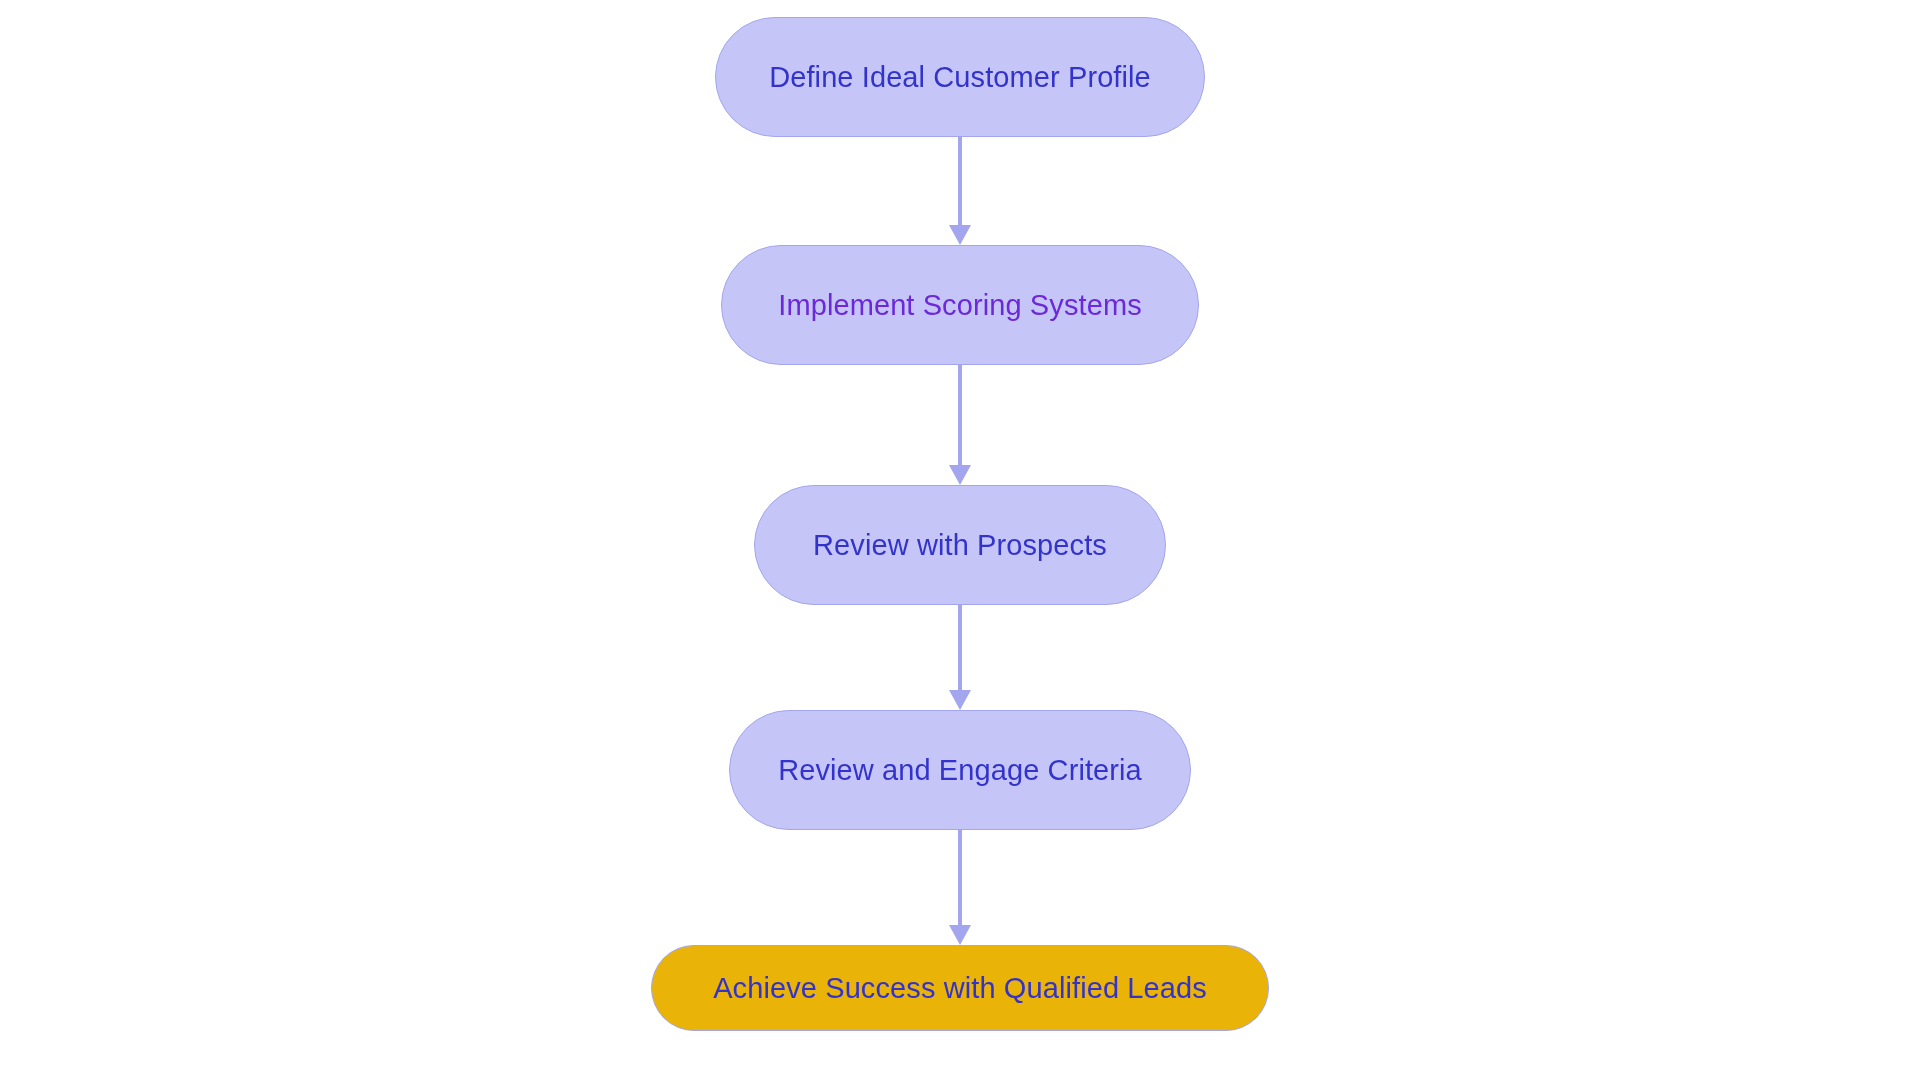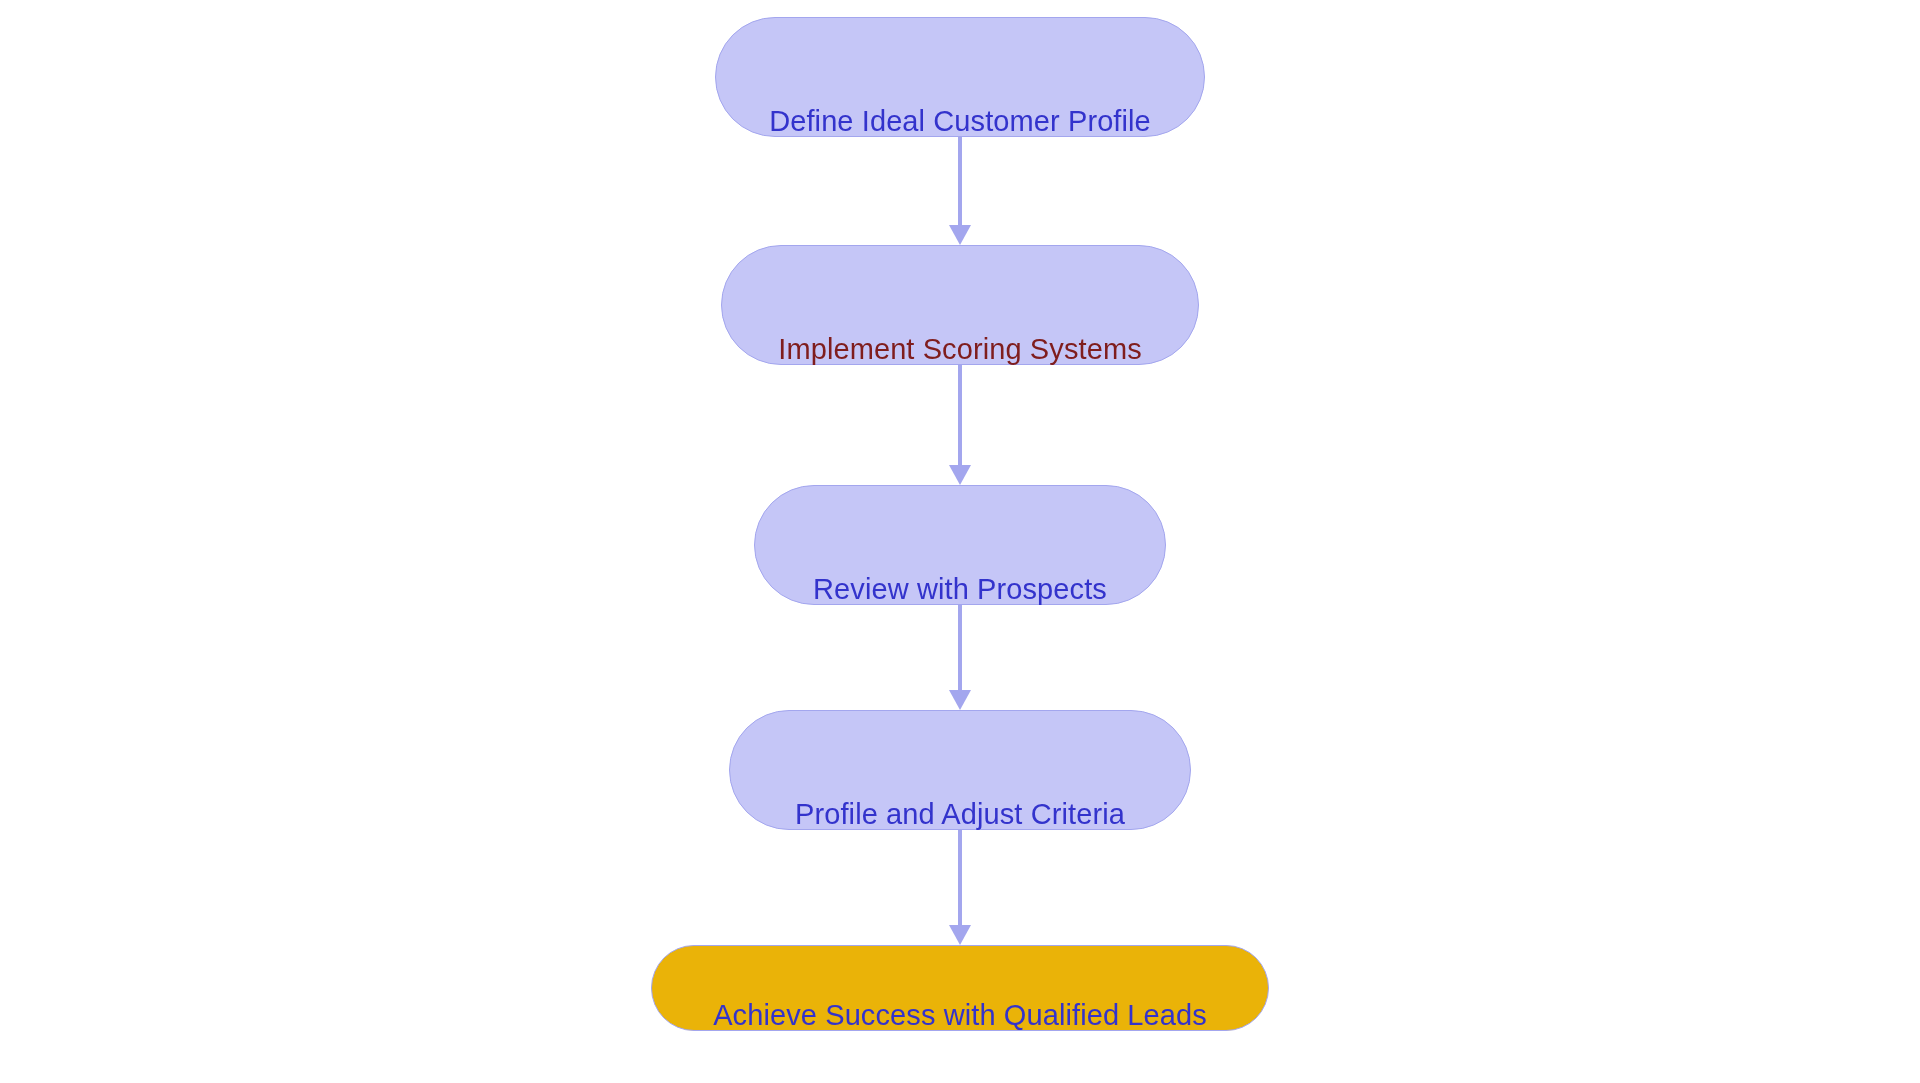--- a/index.html
+++ b/index.html
@@ -22,21 +22,21 @@
     background: #ffffff;
   }
 
   
   .node {
     position: absolute;
     left: 50%;
     transform: translateX(-50%);
     box-sizing: border-box;
     display: flex;
-    align-items: flex-end;
+    align-items: center;
     justify-content: center;
     background: #c5c6f7;
     border: 1.6px solid #a3a6ee;
     border-radius: 62px;
     -webkit-user-select: none;
     user-select: none;
   }
 
   .node-label {
     color: #3333cc;
@@ -83,39 +83,39 @@
   <div class="node" style="top: 17px; width: 490px; height: 120px; border-radius: 60px; background: rgb(197, 198, 247); border-color: rgb(163, 166, 238);">
     <span class="node-label" style="color: rgb(51, 51, 204);">Define Ideal Customer Profile</span>
   </div>
 
   <div class="connector" style="top: 137px; height: 108px;">
     <div class="connector-line" style="height: 88px; background: rgb(163, 166, 238);"></div>
     <div class="connector-head" style="border-top-color: rgb(163, 166, 238);"></div>
   </div>
 
   <div class="node" style="top: 245px; width: 478px; height: 120px; border-radius: 60px; background: rgb(197, 198, 247); border-color: rgb(163, 166, 238);">
-    <span class="node-label" style="color: #7f1d1d;">Implement Scoring Systems</span>
+    <span class="node-label" style="color: #6d28d9;">Implement Scoring Systems</span>
   </div>
 
   <div class="connector" style="top: 365px; height: 120px;">
     <div class="connector-line" style="height: 100px; background: rgb(163, 166, 238);"></div>
     <div class="connector-head" style="border-top-color: rgb(163, 166, 238);"></div>
   </div>
 
   <div class="node" style="top: 485px; width: 412px; height: 120px; border-radius: 60px; background: rgb(197, 198, 247); border-color: rgb(163, 166, 238);">
     <span class="node-label" style="color: rgb(51, 51, 204);">Review with Prospects</span>
   </div>
 
   <div class="connector" style="top: 605px; height: 105px;">
     <div class="connector-line" style="height: 85px; background: rgb(163, 166, 238);"></div>
     <div class="connector-head" style="border-top-color: rgb(163, 166, 238);"></div>
   </div>
 
   <div class="node" style="top: 710px; width: 462px; height: 120px; border-radius: 60px; background: rgb(197, 198, 247); border-color: rgb(163, 166, 238);">
-    <span class="node-label" style="color: rgb(51, 51, 204);">Profile and Adjust Criteria</span>
+    <span class="node-label" style="color: rgb(51, 51, 204);">Review and Engage Criteria</span>
   </div>
 
   <div class="connector" style="top: 830px; height: 115px;">
     <div class="connector-line" style="height: 95px; background: rgb(163, 166, 238);"></div>
     <div class="connector-head" style="border-top-color: rgb(163, 166, 238);"></div>
   </div>
 
   <div class="node" style="top: 945px; width: 618px; height: 86px; border-radius: 61px; background: #eab308; border-color: rgb(163, 166, 238);">
     <span class="node-label" style="color: rgb(51, 51, 204);">Achieve Success with Qualified Leads</span>
   </div>

